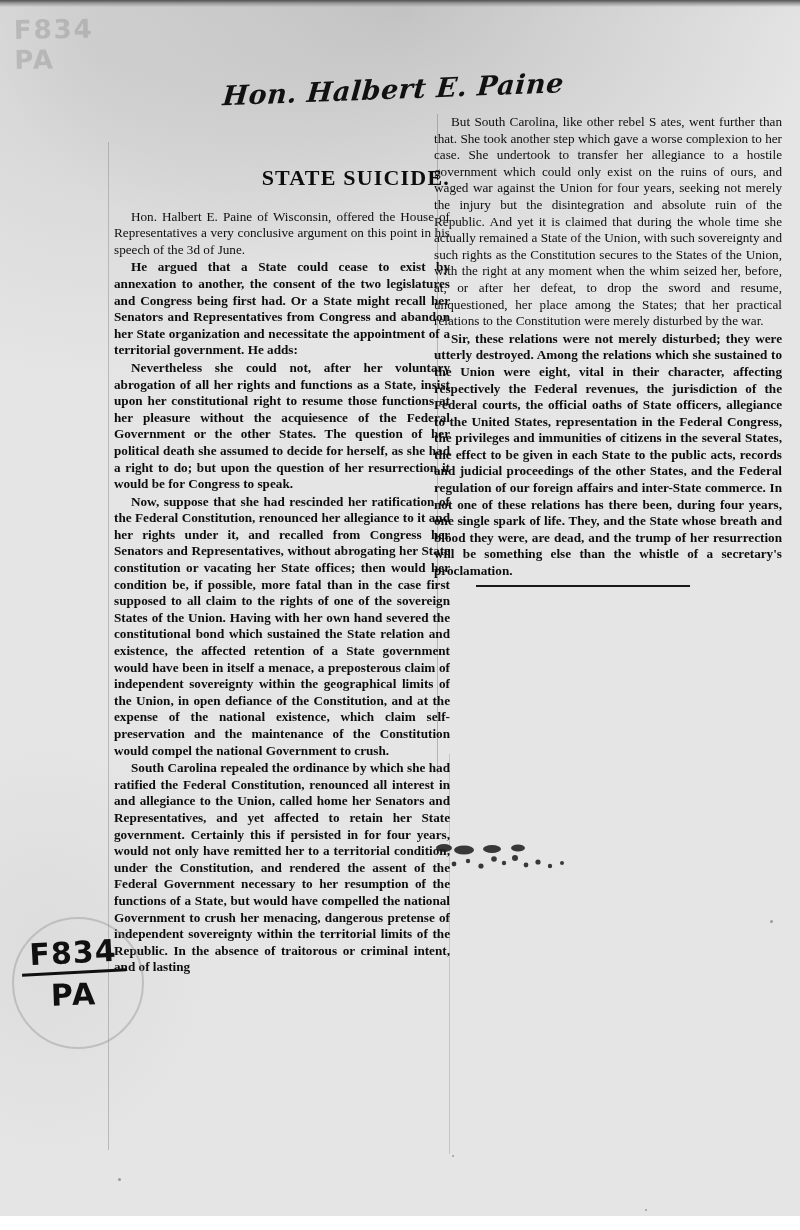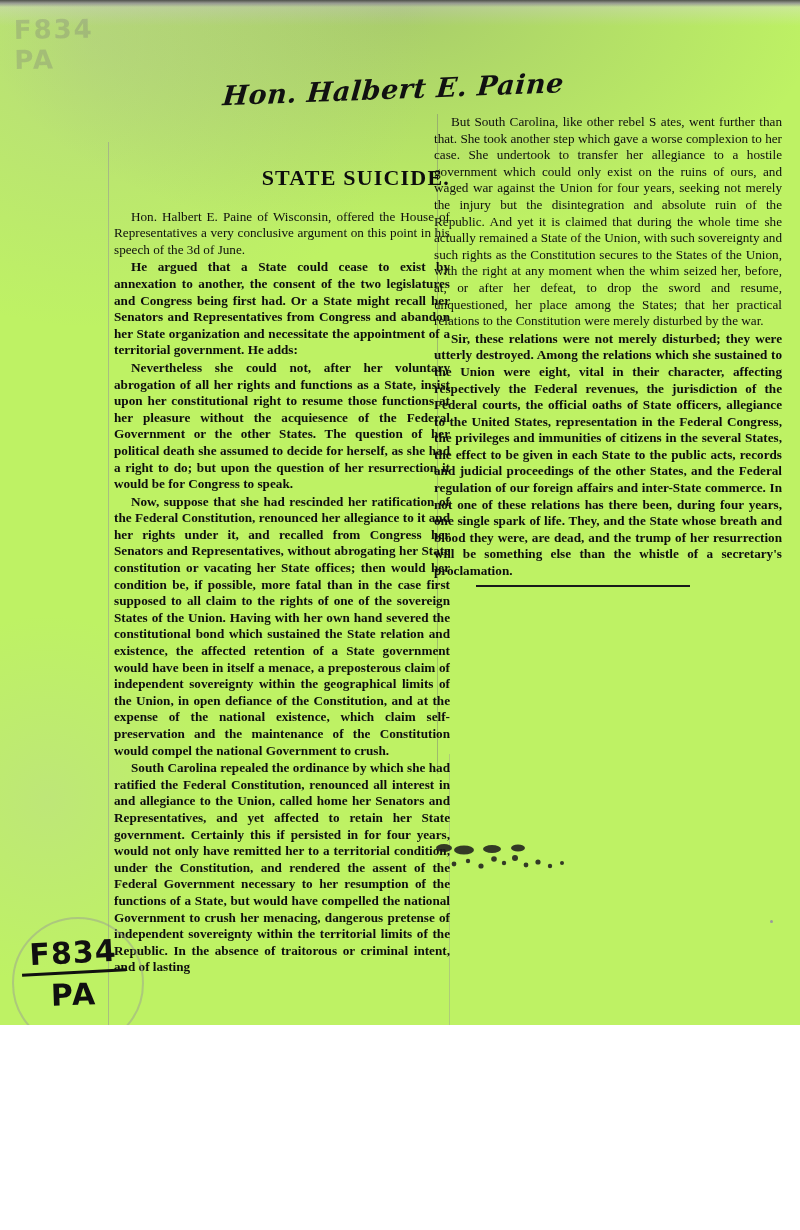--- a/index.html
+++ b/index.html
@@ -8,22 +8,22 @@
     padding: 0;
     background: #ffffff;
   }
   body {
     font-family: "Liberation Serif", serif;
   }
 
   .page {
     position: relative;
     width: 800px;
-    height: 1025px;
-    background: #bef264;
+    height: 1216px;
+    background: #e5e5e5;
     overflow: hidden;
   }
 
   
   .paper-tone {
     position: absolute;
     inset: 0;
     background:
       radial-gradient(ellipse 60% 40% at 12% 4%, rgba(170,170,170,0.30), rgba(255,255,255,0) 70%),
       radial-gradient(ellipse 70% 30% at 50% 1%, rgba(120,120,120,0.30), rgba(255,255,255,0) 75%),

